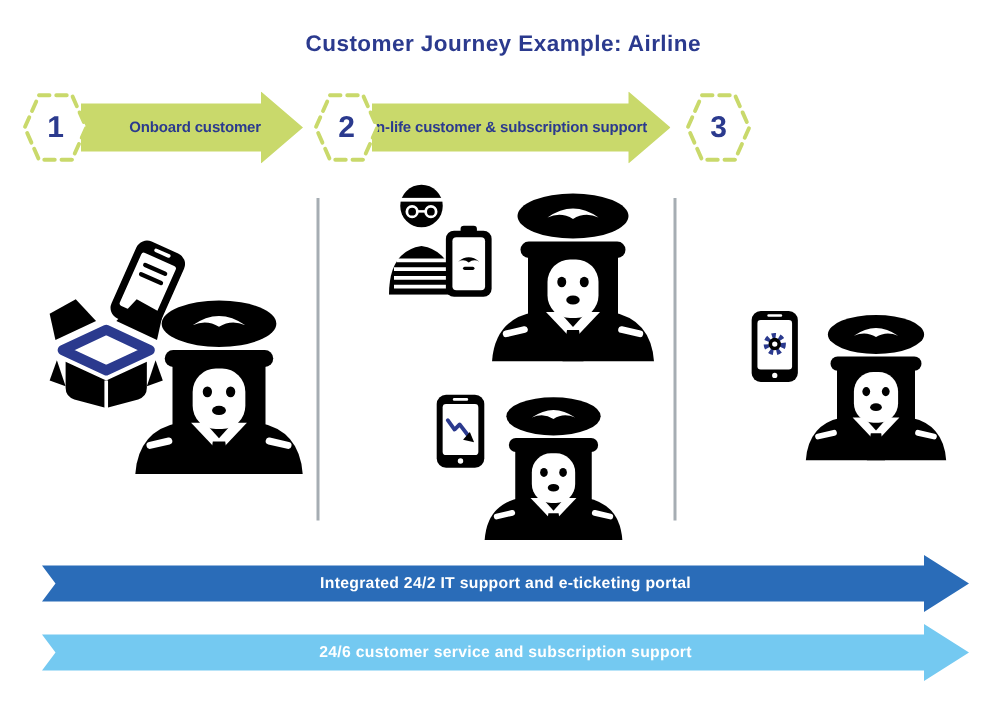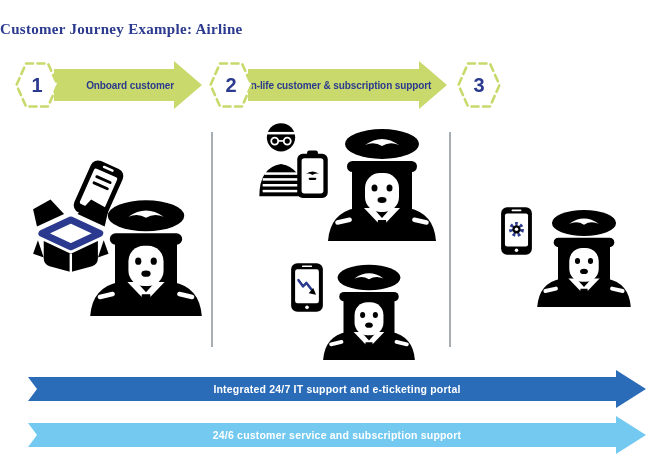--- a/index.html
+++ b/index.html
@@ -1,19 +1,19 @@
 <!DOCTYPE html>
 <html style="--navy: #2b3a8e; --green: #c9d96b; --blue_dark: #2a6cb8; --blue_light: #74c9f1; --divider: #a6adb3; --white: #ffffff;"><head>
 <meta charset="utf-8">
 <style>
   html,body{margin:0;padding:0;background:#fff;}
   .stage{position:relative;width:671px;height:467px;background:#fff;overflow:hidden;
          font-family:"Liberation Sans",sans-serif;}
-  .title{position:absolute;top:21px;left:0;width:100%;
-         font-size:15px;font-weight:bold;color:var(--navy,#2b3a8e);letter-spacing:.3px;font-family:Liberation Serif, serif;}
+  .title{position:absolute;top:21px;left:0;width:100%;text-align:center;
+         font-size:15px;font-weight:bold;color:var(--navy,#2b3a8e);letter-spacing:.3px;}
   
   .hex{position:absolute;top:61px;width:46px;height:48px;color:var(--green,#c9d96b);z-index:2;}
   .hex svg{position:absolute;left:0;top:0;width:100%;height:100%;}
   .hex .num{position:absolute;left:0;top:0;width:100%;height:100%;display:flex;
             align-items:center;justify-content:center;font-size:20px;font-weight:bold;
             color:var(--navy,#2b3a8e);}
   
   .sarrow{position:absolute;top:61px;height:48px;background:var(--green,#c9d96b);
           display:flex;align-items:center;z-index:1;
           clip-path:polygon(0 8px,calc(100% - 28px) 8px,calc(100% - 28px) 0,100% 24px,
@@ -186,19 +186,19 @@
         <use href="#sym-phone-gear"></use>
       </svg>
   </div>
   <div class="icon" style="left:532px;top:190px;width:104px;height:130px;">
     <svg viewBox="0 0 120 120">
         <use href="#sym-pilot"></use>
       </svg>
   </div>
 
   <div class="banner dark">
-    <div class="lbl">Integrated 24/7 IT support and e-ticketing portal</div>
+    <div class="lbl">Integrated 24/2 IT support and e-ticketing portal</div>
   </div>
   <div class="banner light">
     <div class="lbl">24/6 customer service and subscription support</div>
   </div>
 
 </div>
 
 </body></html>

